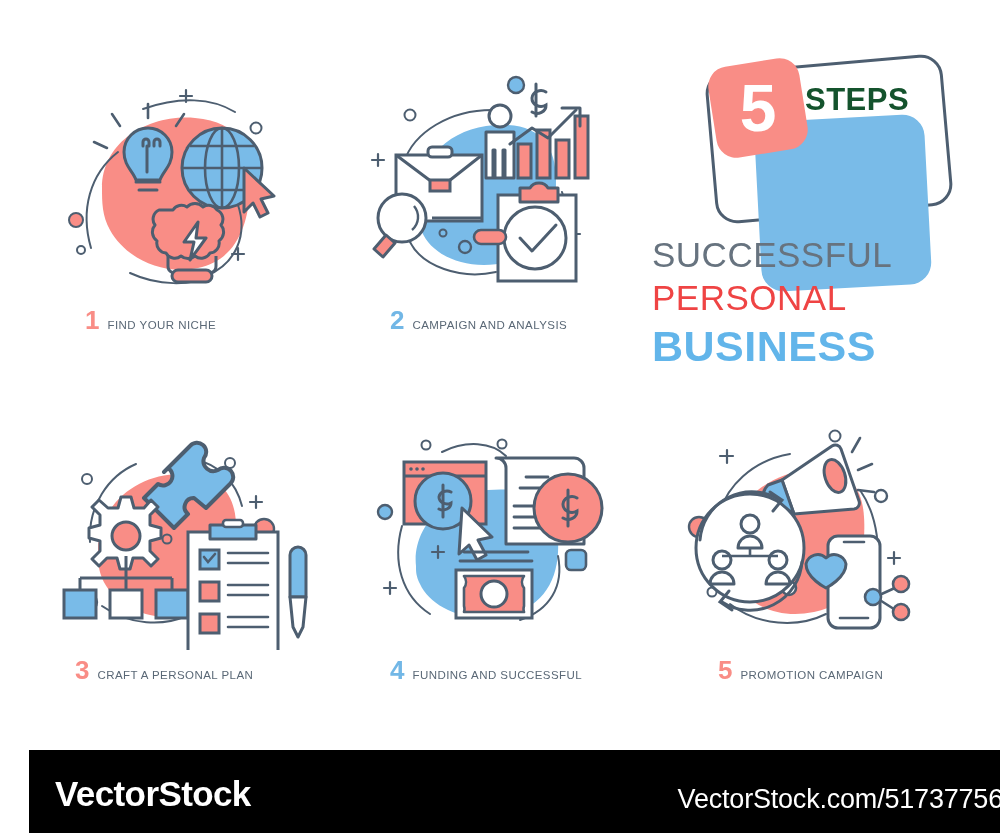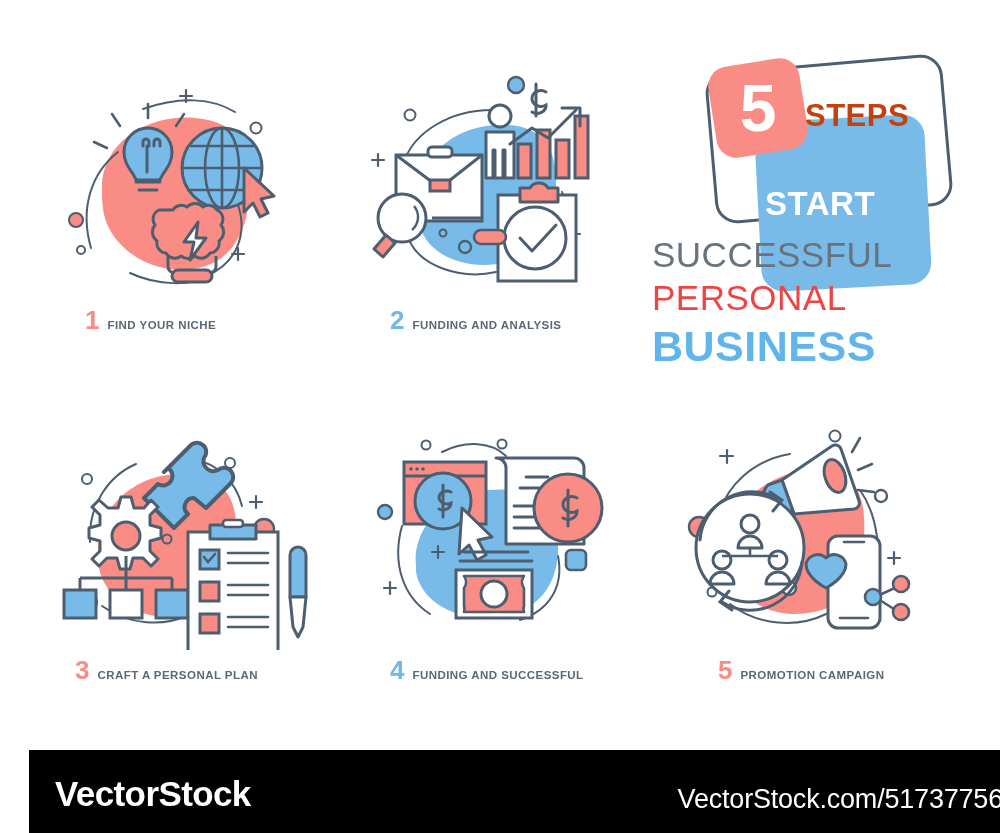--- a/index.html
+++ b/index.html
@@ -5,32 +5,32 @@
 <style>
   html,body{margin:0;padding:0;background:#ffffff;}
   body{width:1000px;height:833px;font-family:"Liberation Sans",sans-serif;overflow:hidden;}
   .stage{position:relative;width:1000px;height:833px;background:#fff;}
 
   
   .cell{position:absolute;}
   .art{position:absolute;left:0;top:0;}
   .label{position:absolute;display:flex;align-items:baseline;white-space:nowrap;}
   .label .num{font-size:26px;font-weight:bold;line-height:1;margin-right:8px;font-family:"Liberation Sans",sans-serif;}
-  .label .txt{font-size:11.5px;font-weight:bold;letter-spacing:.45px;color:#5a6876;font-family:"Liberation Sans",sans-serif;}
+  .label .txt{font-size:11.5px;font-weight:normal;letter-spacing:.45px;color:#5a6876;font-family:"Liberation Sans",sans-serif;}
   .num.coral{color:#f98d86;}
   .num.blue{color:#72b7e6;}
 
   
   .title-block{position:absolute;left:650px;top:50px;width:330px;height:275px;}
   .tb-outline{position:absolute;left:60px;top:13px;width:238px;height:152px;border:3px solid #4d5e70;border-radius:22px;transform:rotate(-5deg);box-sizing:border-box;background:#fff;}
   .tb-five{position:absolute;left:62px;top:12px;width:92px;height:92px;background:#f98d86;border-radius:20px;transform:rotate(-9deg);}
   .tb-five span{position:absolute;left:0;top:0;width:92px;height:92px;display:flex;align-items:center;justify-content:center;
     font-size:66px;font-weight:bold;color:#fff;transform:rotate(9deg);font-family:"Liberation Sans",sans-serif;}
   .tb-blue{position:absolute;left:108px;top:68px;width:170px;height:170px;background:#79bbe8;border-radius:22px;transform:rotate(-3deg);}
-  .tb-steps{position:absolute;left:155px;top:32px;font-size:31px;font-weight:bold;color:#c2410c;letter-spacing:.5px;font-family:"Liberation Sans",sans-serif;margin-top:16px;}
+  .tb-steps{position:absolute;left:155px;top:32px;font-size:31px;font-weight:bold;color:#14532d;letter-spacing:.5px;font-family:"Liberation Sans",sans-serif;}
   .tb-start{position:absolute;left:115px;top:135px;font-size:33px;font-weight:bold;color:#ffffff;letter-spacing:.5px;font-family:"Liberation Sans",sans-serif;}
   .tb-line{position:absolute;right:8px;text-align:left;width:320px;font-family:"Liberation Sans",sans-serif;}
   .tb-successful{top:185px;font-size:35px;color:#67737f;letter-spacing:.5px;font-weight:normal;}
   .tb-personal{top:228px;font-size:35px;color:#ef4444;letter-spacing:.5px;font-weight:normal;}
   .tb-business{top:272px;font-size:43px;color:#62b5ea;letter-spacing:.5px;font-weight:bold;}
 
   
   .footer{position:absolute;left:0;bottom:0;width:1000px;height:83px;background:#000;margin-left:29px;}
   .wm-left{position:absolute;left:26px;top:24px;color:#fff;font-size:35px;font-weight:bold;letter-spacing:-.6px;font-family:"Liberation Sans",sans-serif;}
   .wm-right{position:absolute;right:26px;top:34px;color:#fff;font-size:27px;letter-spacing:-.2px;font-family:"Liberation Sans",sans-serif;}
@@ -155,32 +155,31 @@
       <g>
         <rect x="138" y="125" width="78" height="86" fill="#fff" stroke="#4d5e70" stroke-width="3"></rect>
         <path d="M160 118 h10 a10 9 0 0 1 18 0 h10 v14 h-38 z" fill="#f98d86" stroke="#4d5e70" stroke-width="3" stroke-linejoin="round"></path>
         <circle cx="175" cy="168" r="31" fill="#fff" stroke="#4d5e70" stroke-width="3"></circle>
         <path d="M160 168 l12 13 l24 -26" fill="none" stroke="#4d5e70" stroke-width="3" stroke-linecap="round" stroke-linejoin="round"></path>
       </g>
       <rect x="114" y="160" width="32" height="14" rx="7" fill="#f98d86" stroke="#4d5e70" stroke-width="2.6"></rect>
     </svg>
     <div class="label" style="left:30px;top:237px;">
       <span class="num blue">2</span>
-      <span class="txt">FUNDING AND ANALYSIS</span>
+      <span class="txt">CAMPAIGN AND ANALYSIS</span>
     </div>
   </div>
 
   <div class="title-block">
     <div class="tb-outline"></div>
     <div class="tb-blue"></div>
     <div class="tb-five">
       <span>5</span>
     </div>
     <div class="tb-steps">STEPS</div>
-    <div class="tb-start">START</div>
     <div class="tb-line tb-successful">SUCCESSFUL</div>
     <div class="tb-line tb-personal">PERSONAL</div>
     <div class="tb-line tb-business">BUSINESS</div>
   </div>
 
   <div class="cell" style="left:40px;top:420px;width:300px;height:230px;">
     <svg class="art" width="300" height="230" viewBox="0 0 300 230">
       <path d="M58 130 C58 86 96 54 140 54 C190 54 198 84 196 120 C194 158 182 190 142 196 C104 202 72 182 62 158 C58 148 58 140 58 130 Z" fill="#f98d86"></path>
       <g fill="none" stroke="#4d5e70" stroke-width="2" stroke-linecap="round">
         <path d="M50 122 C48 86 68 56 96 44"></path>

